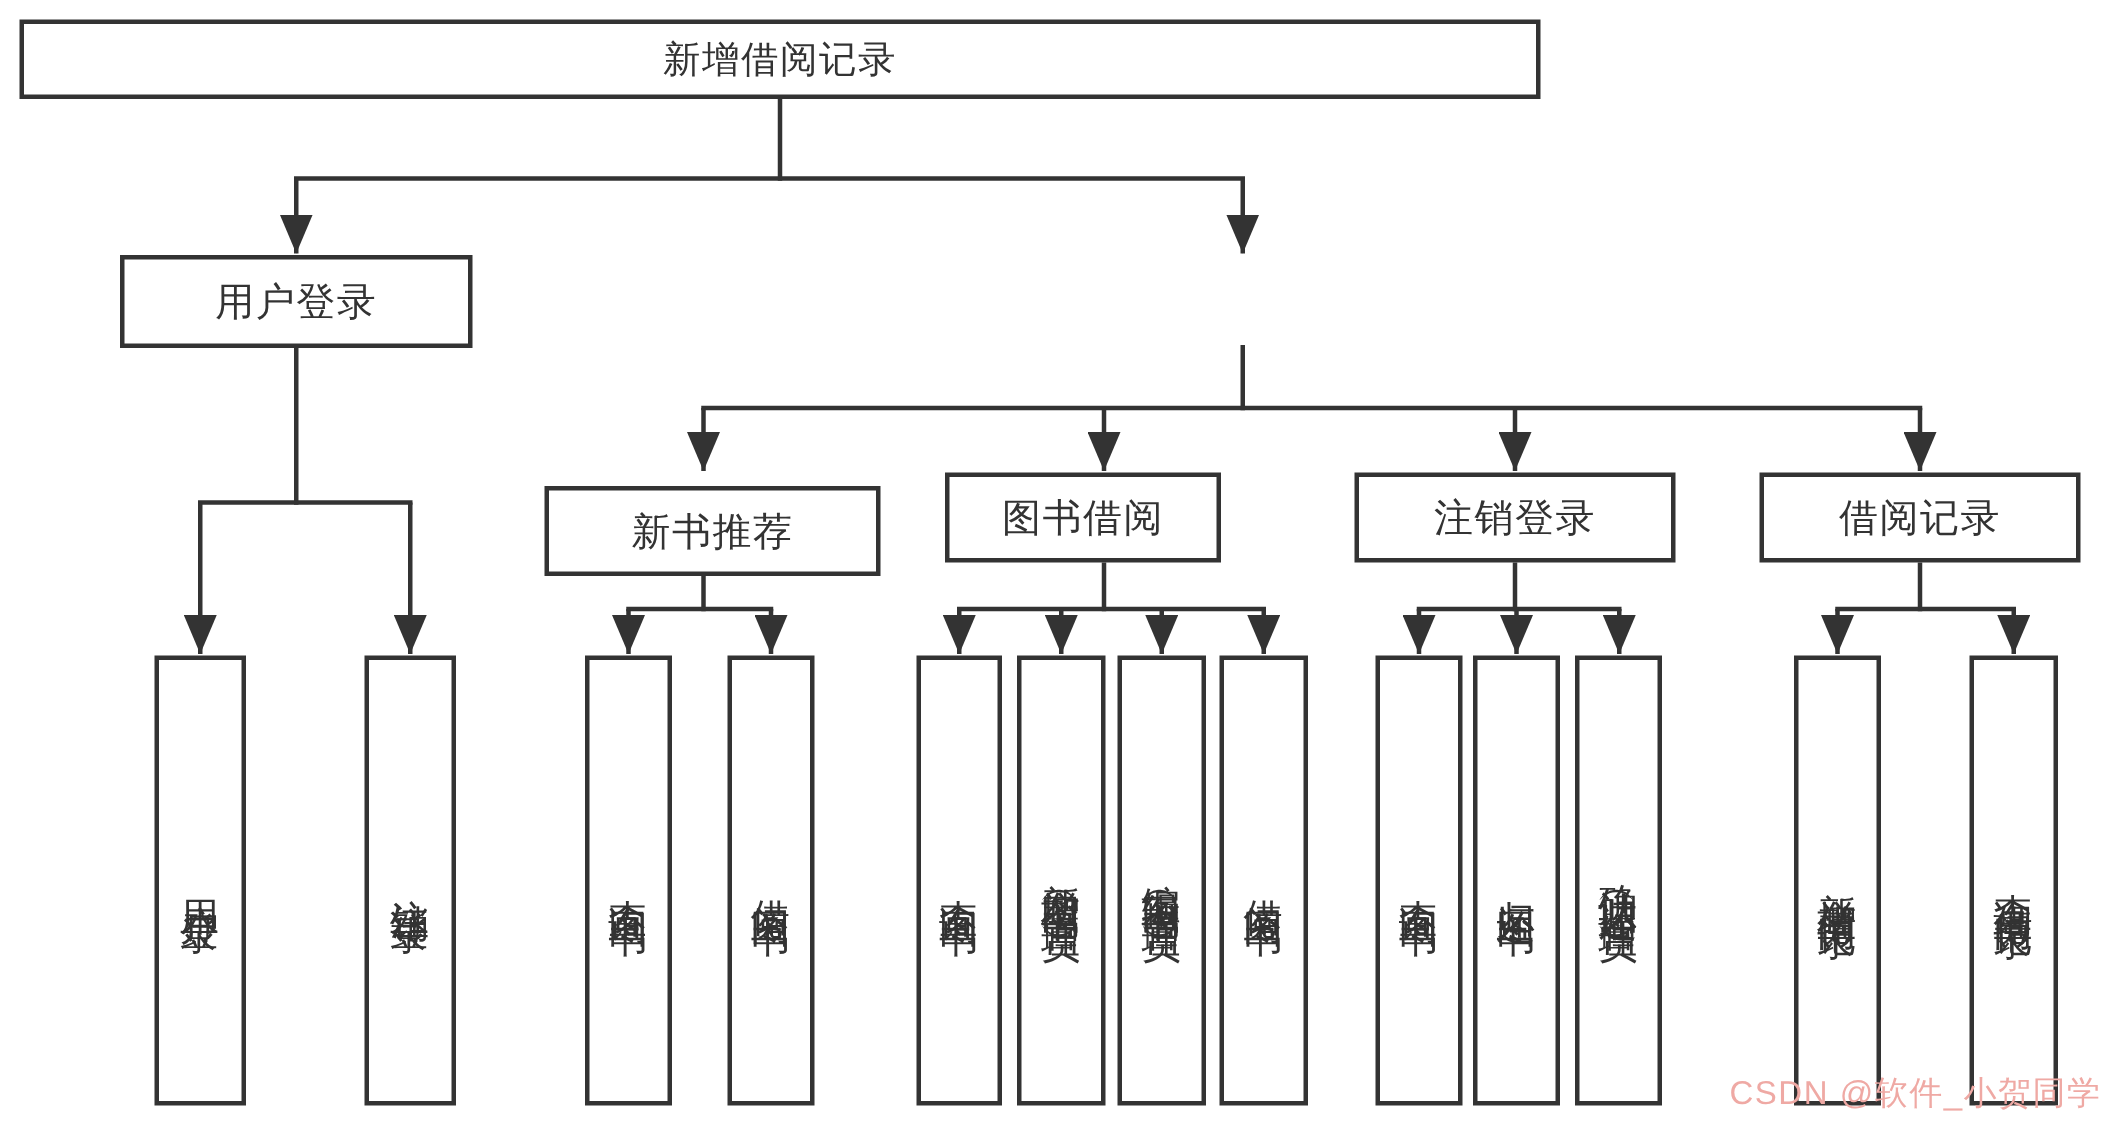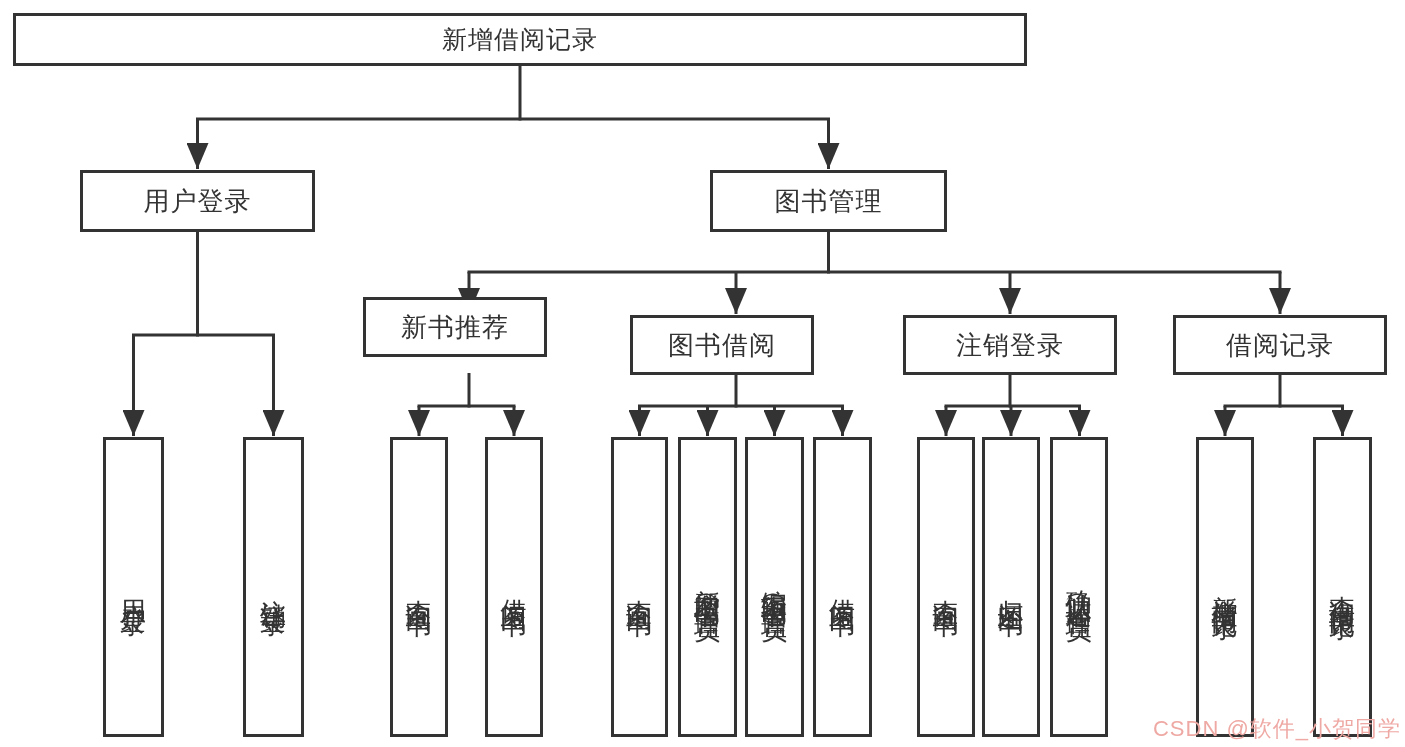--- a/index.html
+++ b/index.html
@@ -101,25 +101,22 @@
     </g>
   </svg>
 
   <div class="box hbox" style="left:13px;top:13px;width:1014px;height:53px">
     <span>新增借阅记录</span>
   </div>
 
   <div class="box hbox lv2" style="left:80px;top:170px;width:235px;height:62px">
     <span>用户登录</span>
   </div>
-  <div class="box hbox lv2" style="left:710px;top:170px;width:237px;height:62px">
-    <span>图书管理</span>
-  </div>
 
-  <div class="box hbox lv2" style="left:363px;top:297px;width:184px;height:60px">
+  <div class="box hbox lv2" style="left:363px;top:324px;width:224px;height:60px">
     <span>新书推荐</span>
   </div>
   <div class="box hbox lv2" style="left:630px;top:315px;width:184px;height:60px">
     <span>图书借阅</span>
   </div>
   <div class="box hbox lv2" style="left:903px;top:315px;width:214px;height:60px">
     <span>注销登录</span>
   </div>
   <div class="box hbox lv2" style="left:1173px;top:315px;width:214px;height:60px">
     <span>借阅记录</span>

